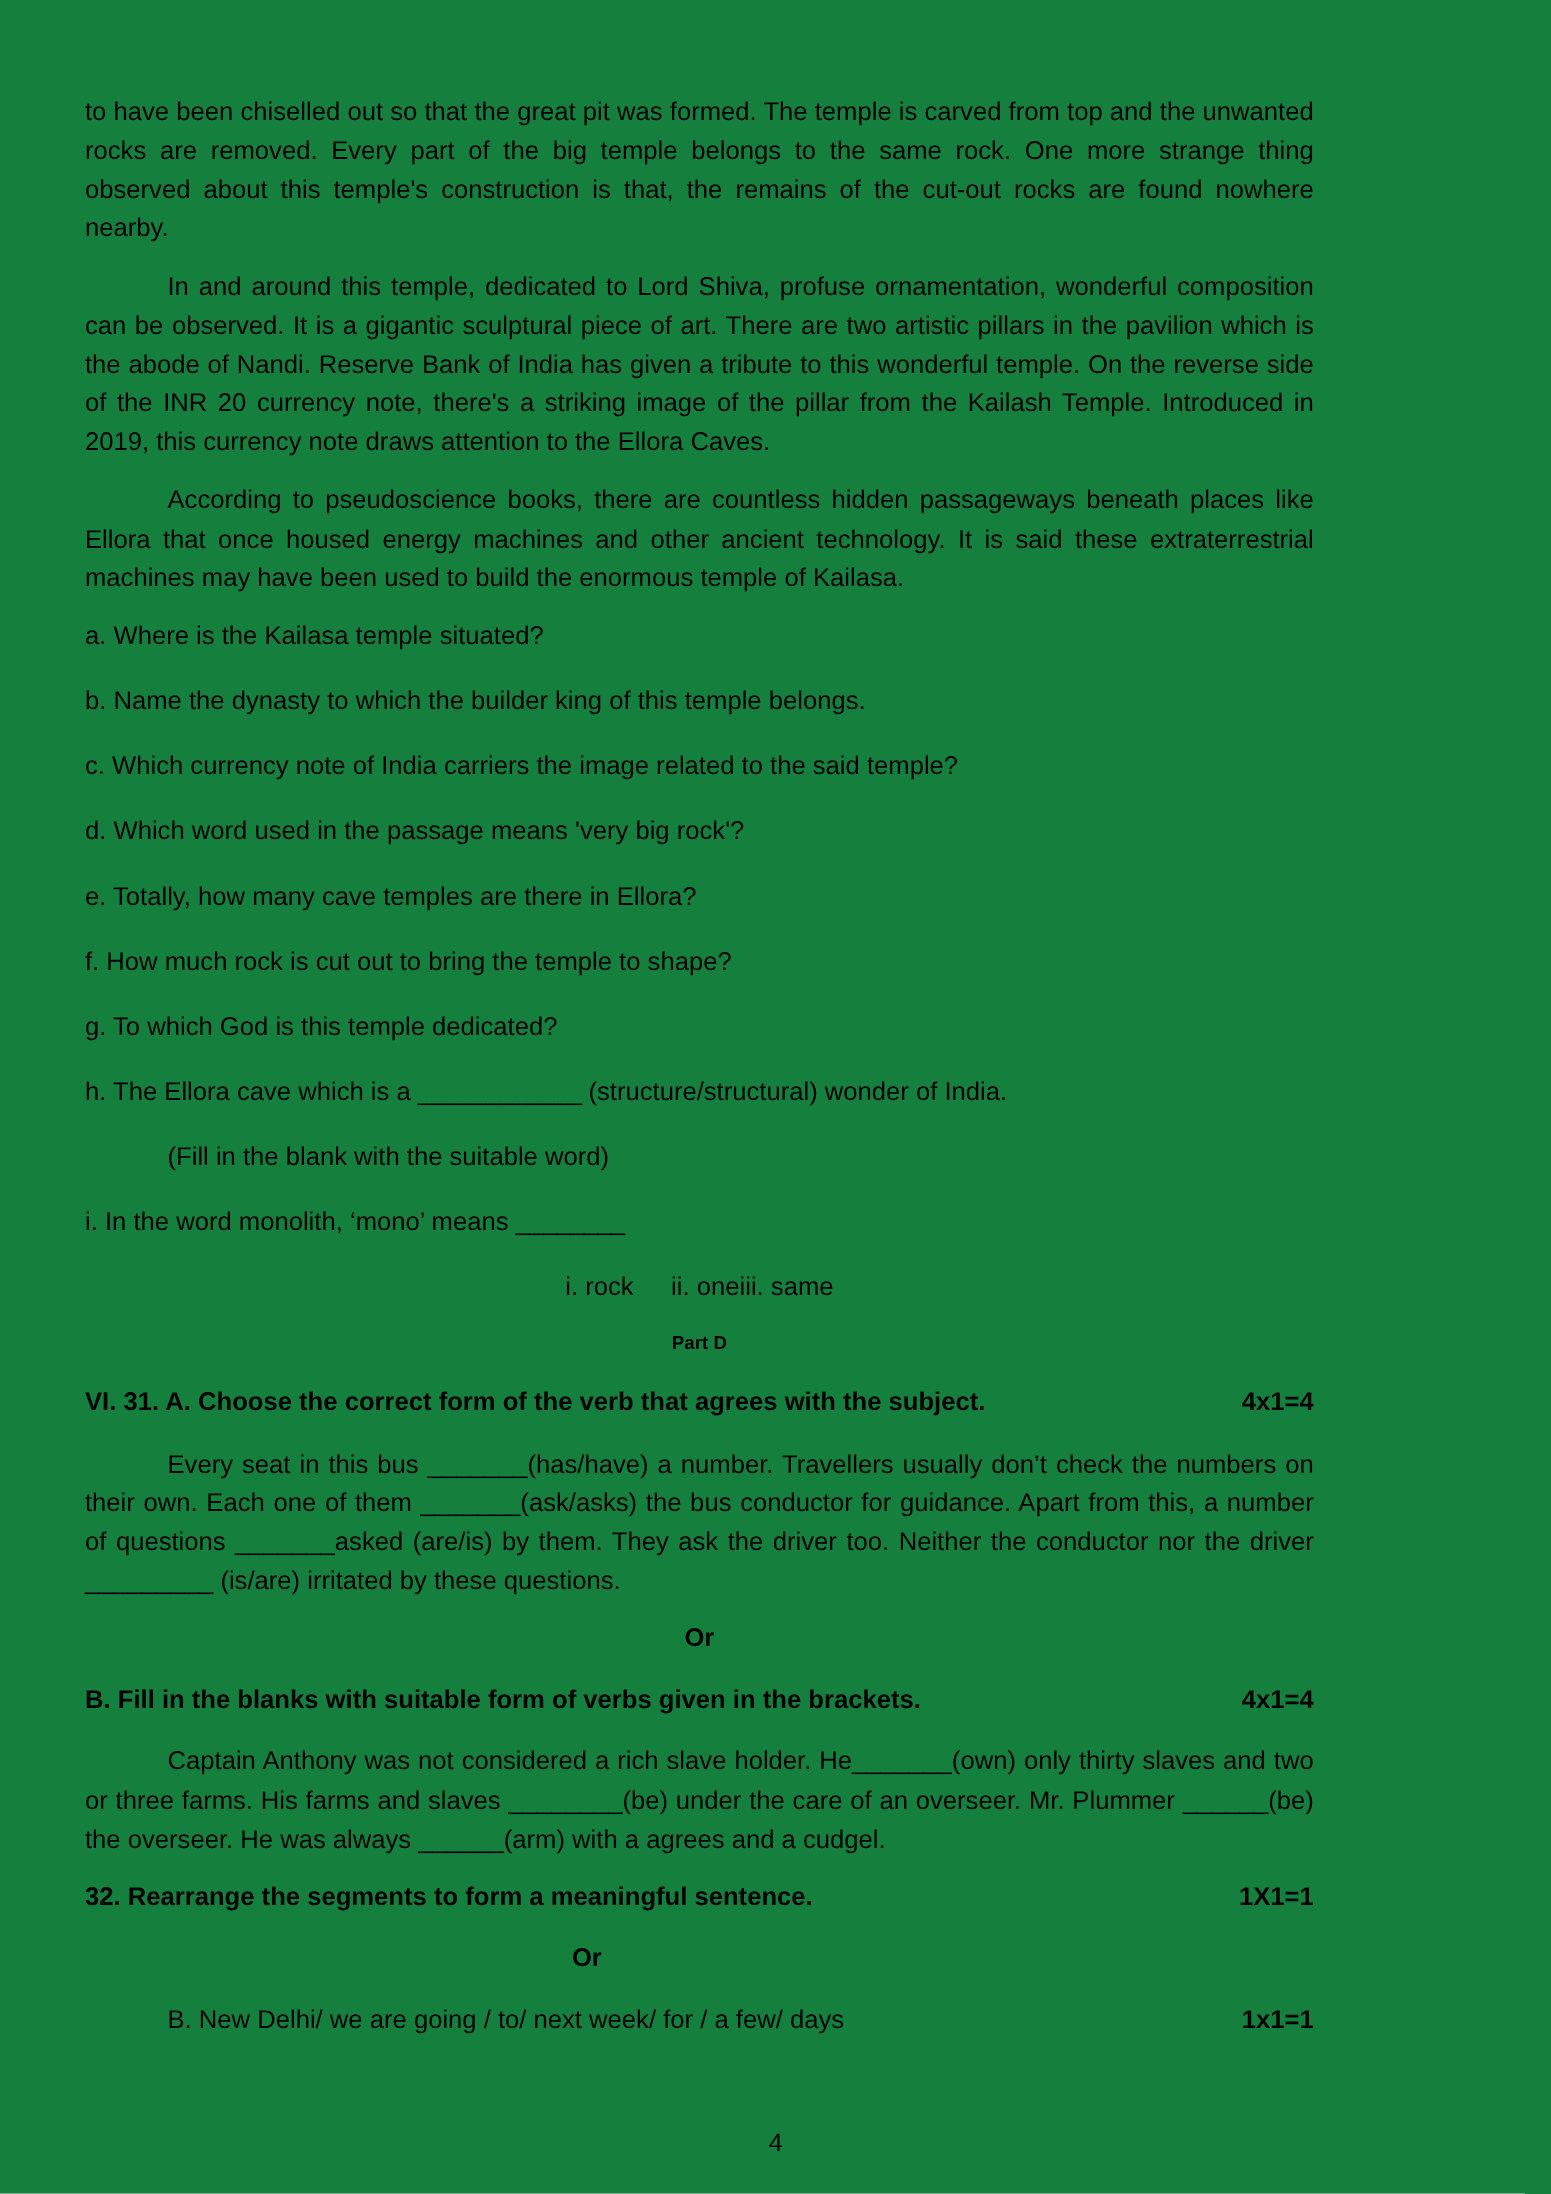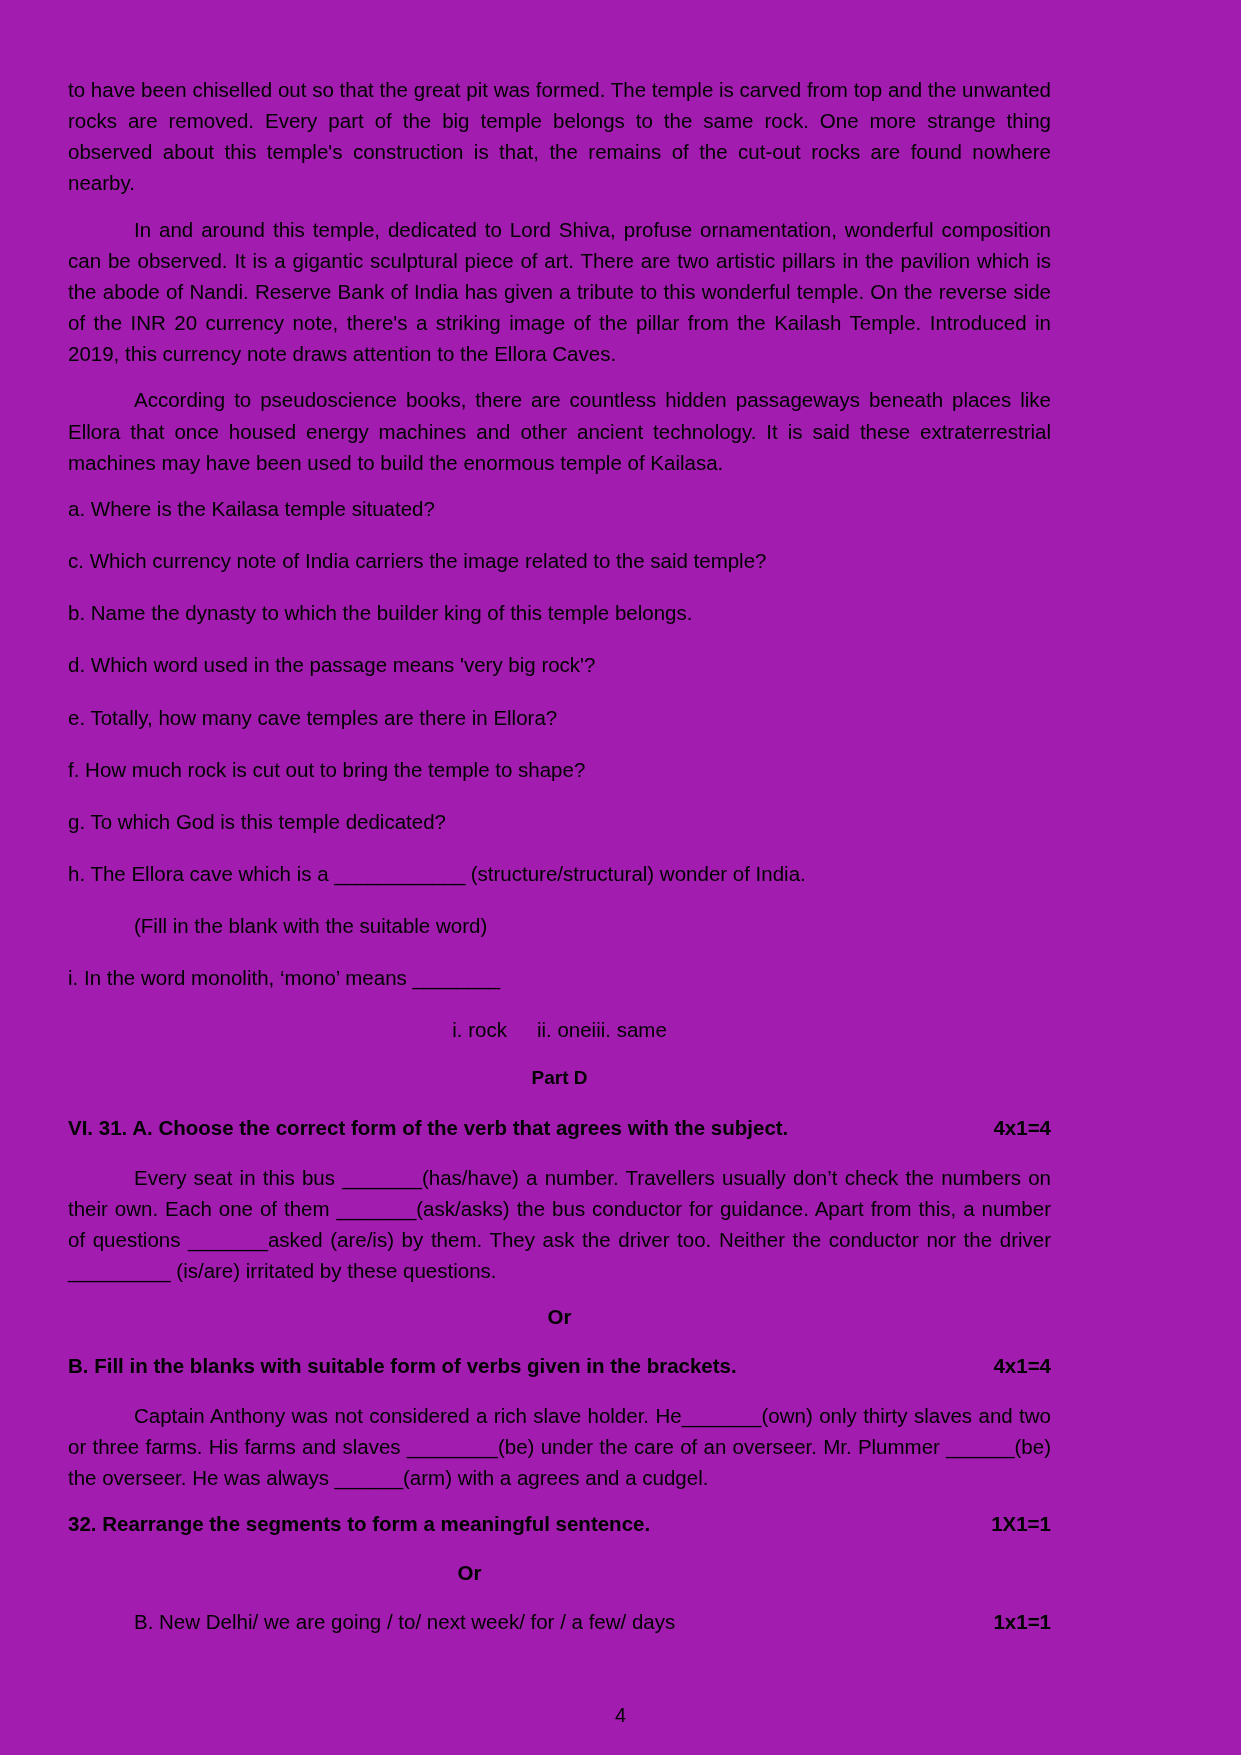--- a/index.html
+++ b/index.html
@@ -8,21 +8,21 @@
     background: #ffffff;
   }
   body {
     font-family: "Liberation Sans", "DejaVu Sans", sans-serif;
     color: #000000;
   }
   .page {
     position: relative;
     width: 1241px;
     height: 1755px;
-    background: #a21caf;
+    background: #15803d;
     box-sizing: border-box;
     padding: 74px 190px 0 68px;
     overflow: hidden;
   }
   .doc-body {
     width: 983px;
     font-size: 20.5px;
     line-height: 1.52;
   }
   p {
@@ -43,21 +43,21 @@
   }
   .subnote {
     margin-bottom: 21px;
     padding-left: 66px;
   }
   .italic {
   }
   .part-head {
     text-align: center;
     font-weight: bold;
-    font-size: 19px;
+    font-size: 15px;
     margin-top: 12px;
     margin-bottom: 20px;
   }
   .marks-row {
     display: flex;
     align-items: baseline;
     justify-content: space-between;
     font-weight: bold;
     margin-bottom: 18px;
     gap: 20px;
@@ -126,22 +126,22 @@
 <div class="page">
   <div class="doc-body">
 
     <p class="para">to have been chiselled out so that the great pit was formed. The temple is carved from top and the unwanted rocks are removed. Every part of the big temple belongs to the same rock. One more strange thing observed about this temple's construction is that, the remains of the cut-out rocks are found nowhere nearby.</p>
 
     <p class="para indent">In and around this temple, dedicated to Lord Shiva, profuse ornamentation, wonderful composition can be observed. It is a gigantic sculptural piece of art. There are two artistic pillars in the pavilion which is the abode of Nandi. Reserve Bank of India has given a tribute to this wonderful temple. On the reverse side of the INR 20 currency note, there's a striking image of the pillar from the Kailash Temple. Introduced in 2019, this currency note draws attention to the Ellora Caves.</p>
 
     <p class="para indent">According to pseudoscience books, there are countless hidden passageways beneath places like Ellora that once housed energy machines and other ancient technology. It is said these extraterrestrial machines may have been used to build the enormous temple of Kailasa.</p>
 
     <p class="qline">a. Where is the Kailasa temple situated?</p>
+    <p class="qline">b. Name the dynasty to which the builder king of this temple belongs.</p>
     <p class="qline">c. Which currency note of India carriers the image related to the said temple?</p>
-    <p class="qline">b. Name the dynasty to which the builder king of this temple belongs.</p>
     <p class="qline">d. Which word used in the passage means 'very big rock'?</p>
     <p class="qline">e. Totally, how many cave temples are there in Ellora?</p>
     <p class="qline">f. How much rock is cut out to bring the temple to shape?</p>
     <p class="qline">g. To which God is this temple dedicated?</p>
 
     <p class="qline"><span>h. The Ellora cave which is a </span><span class="blank">____________</span><span> (structure/structural) wonder of India.</span></p>
 
     <p class="subnote">(Fill in the blank with the suitable word)</p>
 
     <p class="qline"><span>i. In the word </span><span class="italic">monolith,</span><span> ‘mono’ means </span><span class="blank">________</span></p>

